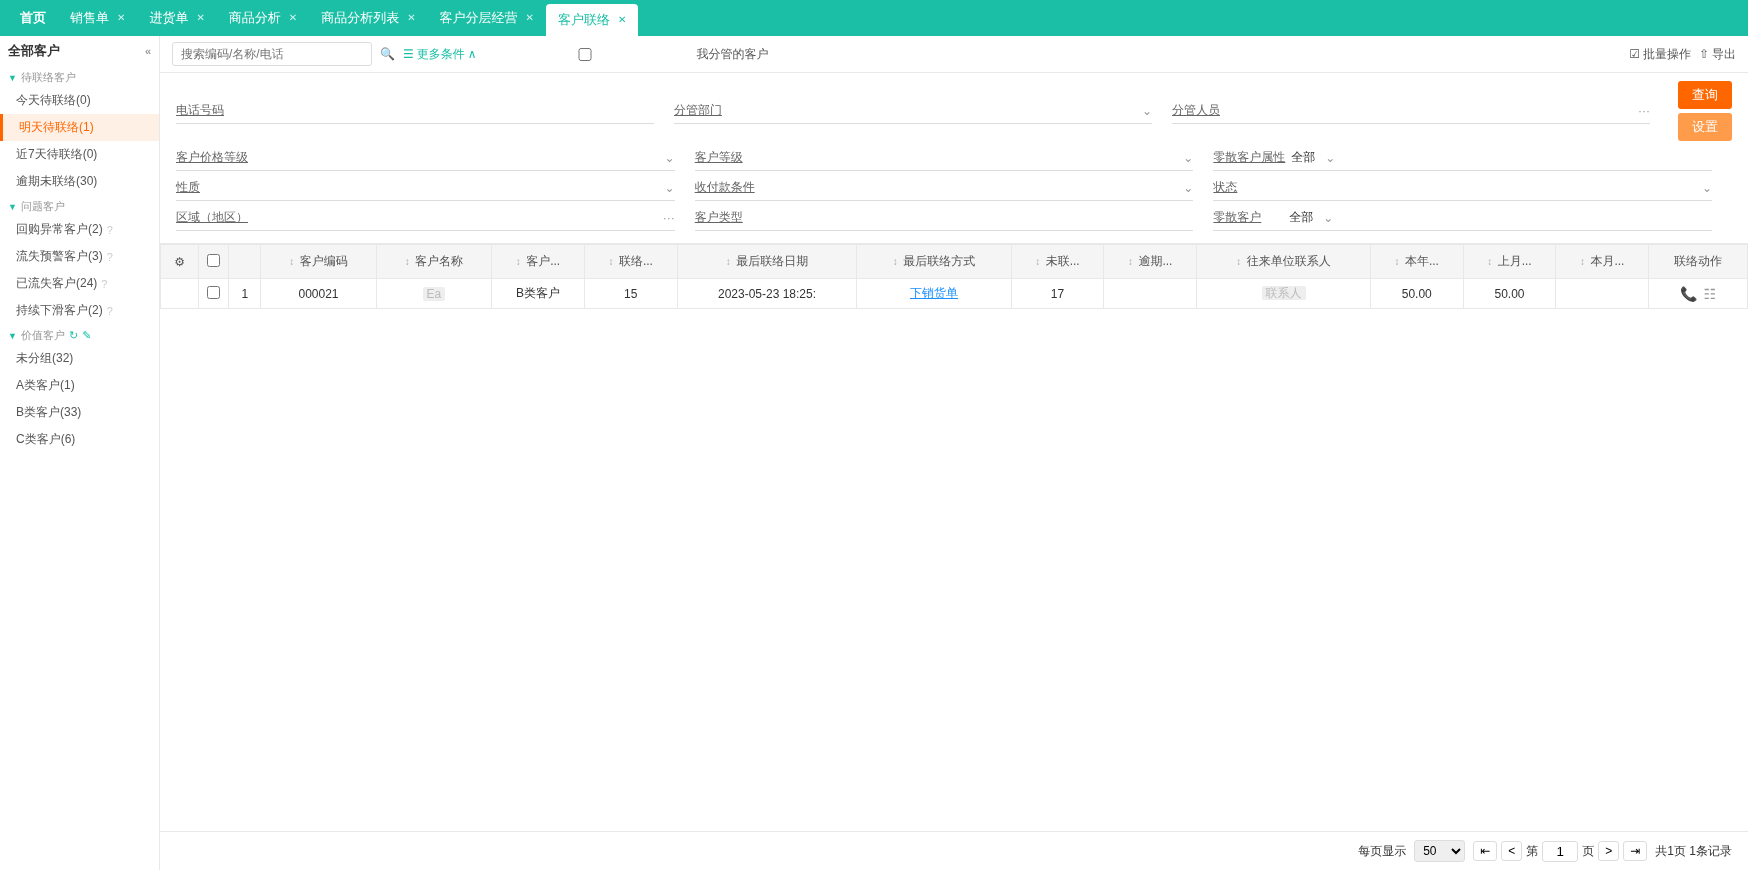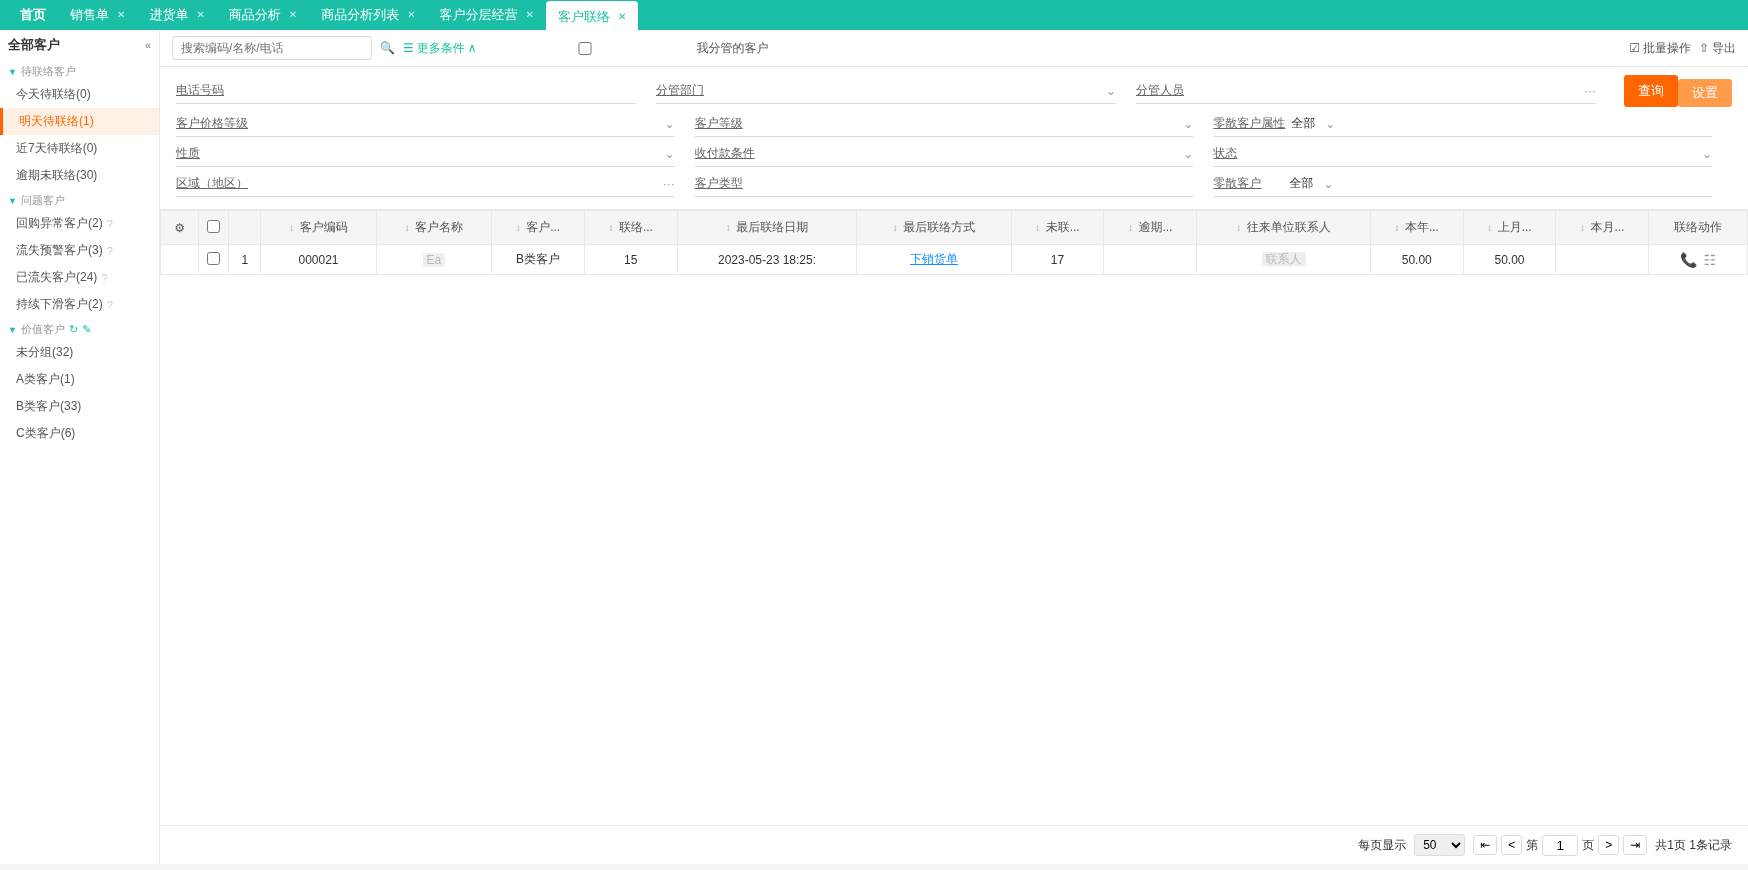--- a/index.html
+++ b/index.html
@@ -1,20 +1,20 @@
 <!DOCTYPE html>
 <html><head>
   <meta charset="utf-8">
   <style>
     * { box-sizing: border-box; margin: 0; padding: 0; }
     body { font-family: "Microsoft YaHei", "PingFang SC", sans-serif; font-size: 12px; background: #f5f5f5; color: #333; }
 
     
     .top-nav {
-      display: flex; align-items: center; background: #1abfa5; height: 30px; padding: 0 8px;
+      display: flex; align-items: center; background: #1abfa5; height: 36px; padding: 0 8px;
     }
     .top-nav .nav-item {
       color: #fff; padding: 0 12px; height: 36px; line-height: 36px; cursor: pointer; font-size: 13px;
       display: flex; align-items: center; gap: 4px; white-space: nowrap;
     }
     .top-nav .nav-item.home { font-weight: bold; }
     .top-nav .nav-item.active {
       background: #fff; color: #1abfa5; border-radius: 4px 4px 0 0; margin-top: 4px; height: 32px; line-height: 32px;
     }
     .nav-close { font-size: 10px; color: inherit; cursor: pointer; margin-left: 4px; }
@@ -88,21 +88,21 @@
     .filter-field .field-value { flex: 1; }
     .filter-field .field-arrow { color: #999; margin-left: 4px; cursor: pointer; }
     .filter-field .field-dots { color: #999; margin-left: 4px; cursor: pointer; }
 
     .query-btn {
       background: #f60; color: #fff; border: none; border-radius: 3px; padding: 5px 14px; cursor: pointer; font-size: 13px;
     }
     .settings-btn {
       background: #ff9c4b; color: #fff; border: none; border-radius: 3px; padding: 5px 14px; cursor: pointer; font-size: 13px; margin-top: 4px;
     }
-    .btn-group { display: flex; flex-direction: row; margin-left: 8px; }
+    .btn-group { display: flex; flex-direction: column; margin-left: 8px; }
 
     
     .table-container { flex: 1; overflow: auto; background: #fff; }
     table { width: 100%; border-collapse: collapse; font-size: 12px; }
     table thead tr { background: #f5f5f5; }
     table th {
       padding: 8px 6px; border: 1px solid #e8e8e8; color: #555; font-weight: normal;
       white-space: nowrap; text-align: center; position: sticky; top: 0; background: #f5f5f5;
     }
     table td {

